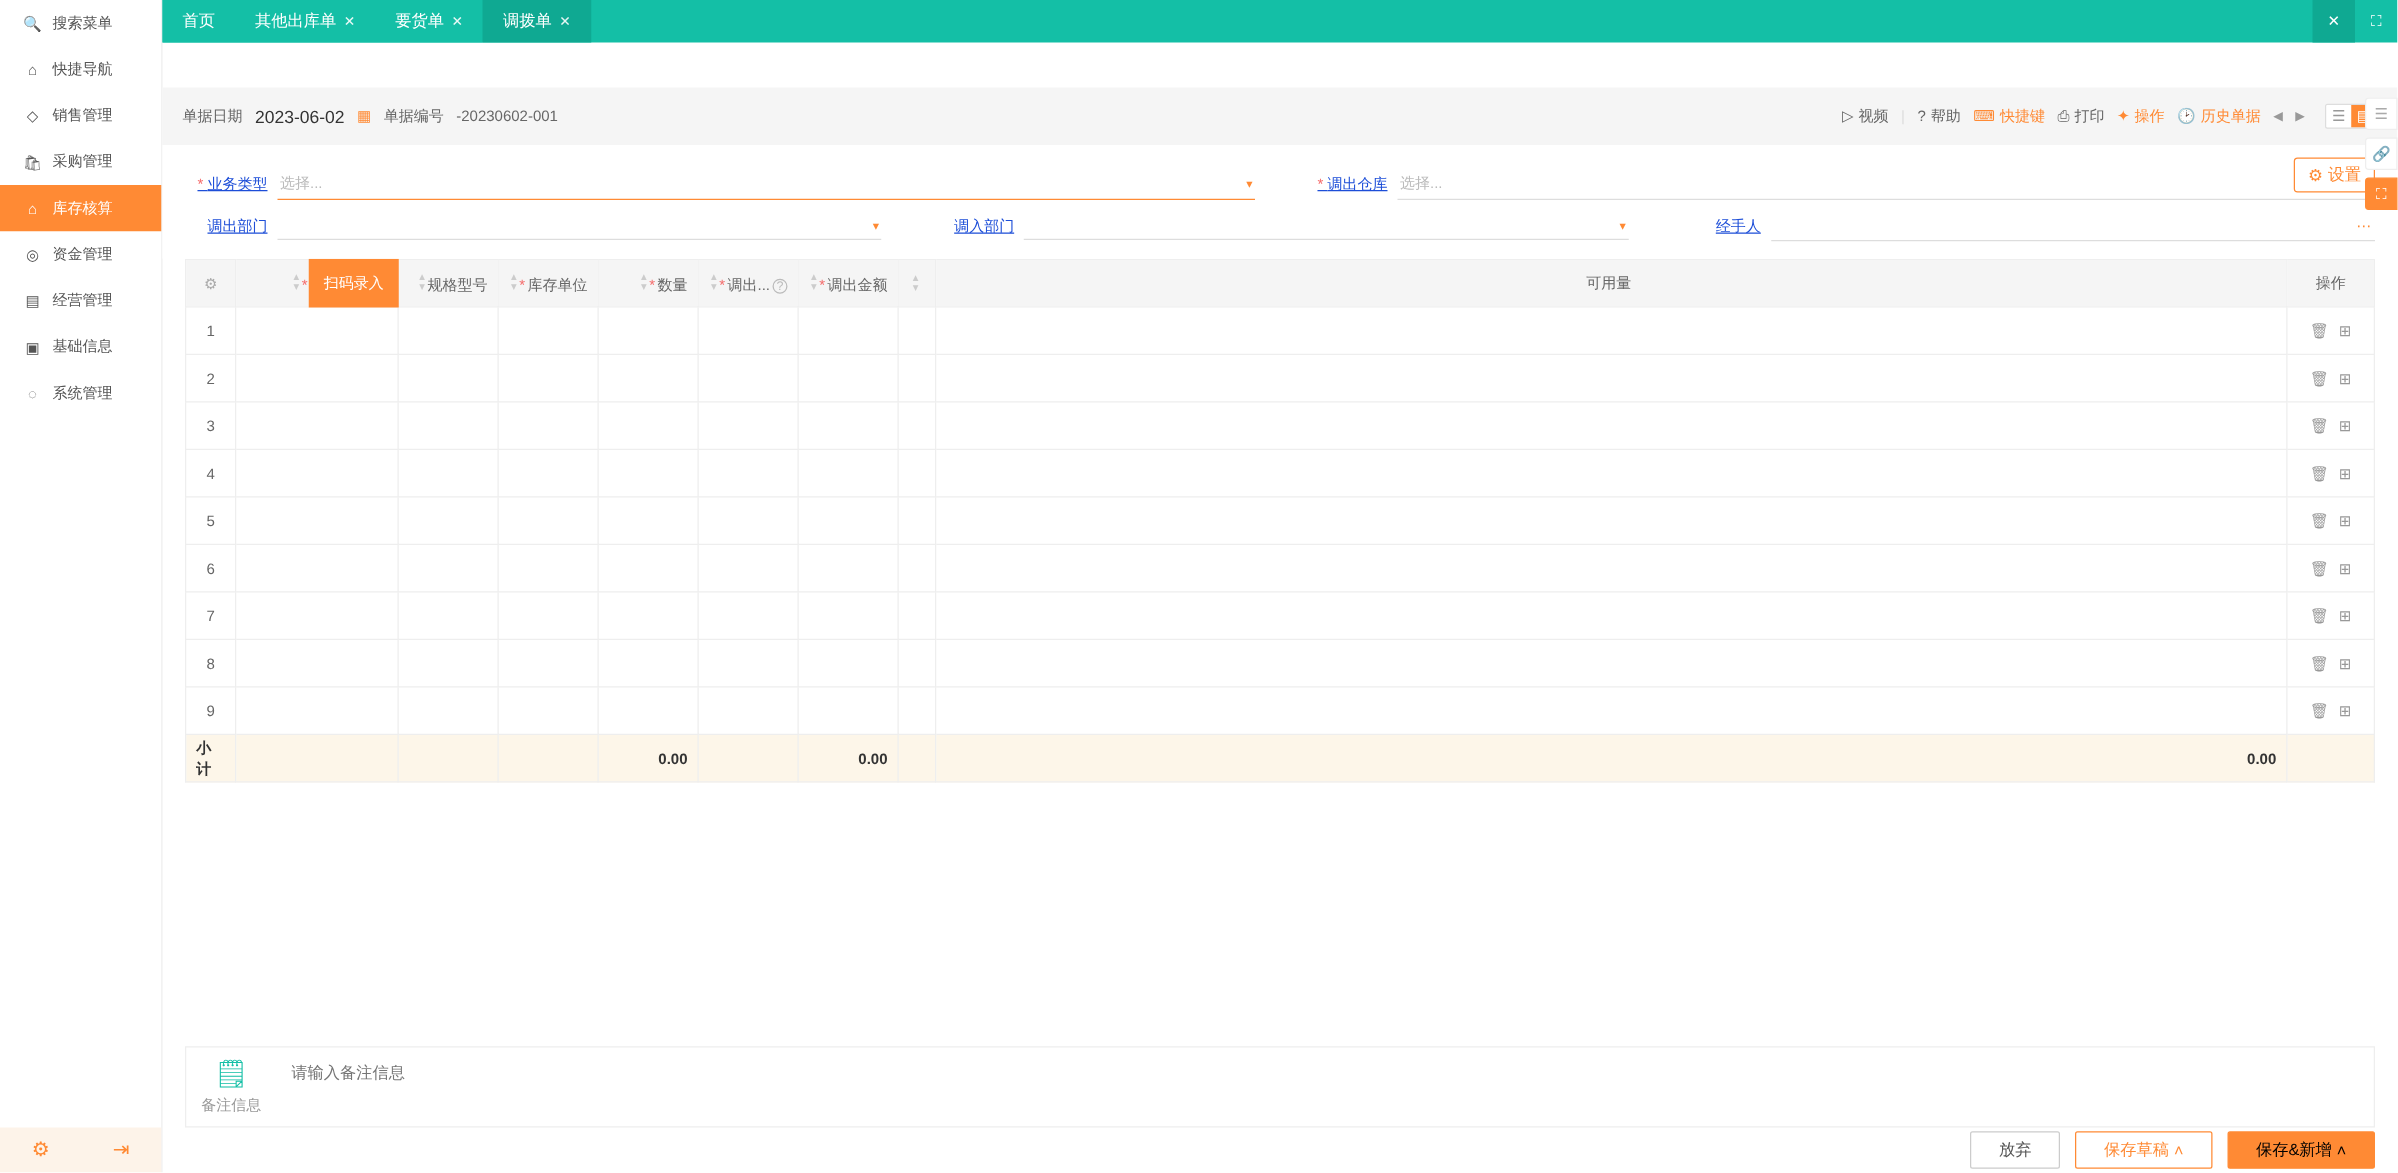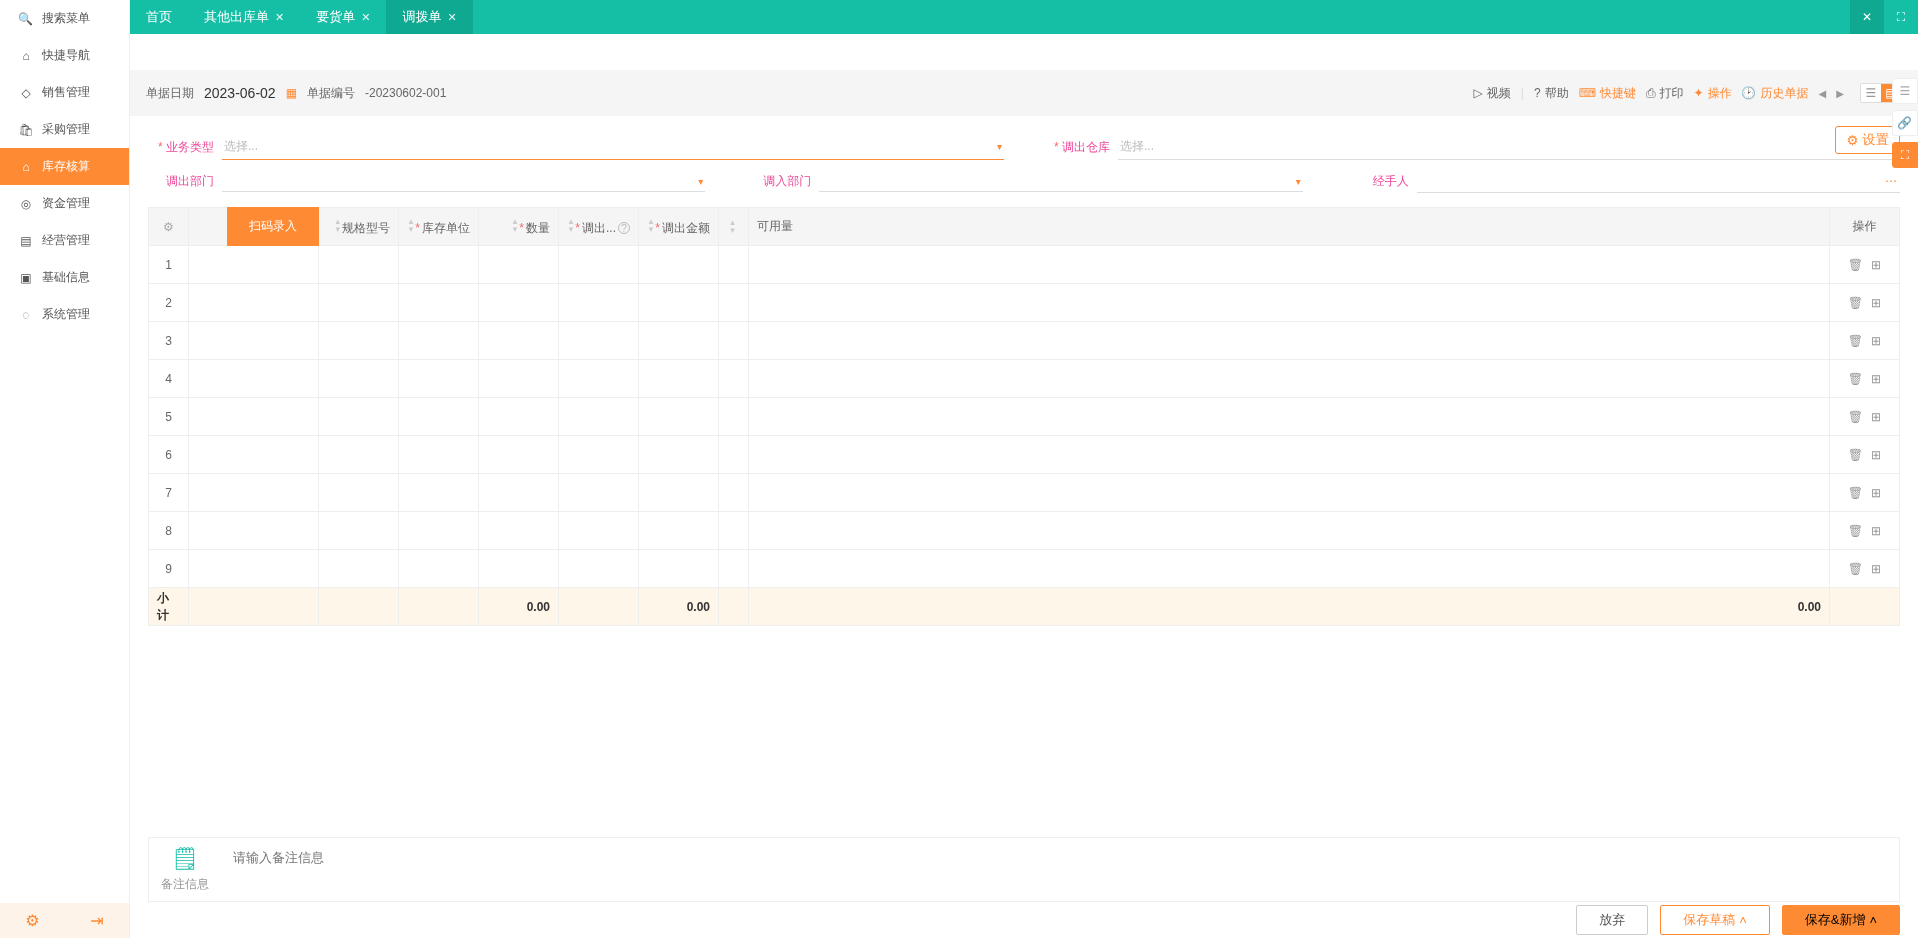--- a/index.html
+++ b/index.html
@@ -31,21 +31,21 @@
 .docbar .link.orange { color: #ff8a34; }
 .docbar .sep { color: #ddd; }
 .docbar .chev { font-size: 10px; color:#999; }
 .view-toggle { display: inline-flex; border: 1px solid #ddd; border-radius: 2px; overflow: hidden; margin-left: 6px; }
 .view-toggle span { width: 20px; height: 18px; display:inline-flex; align-items:center; justify-content:center; cursor:pointer; background:#fff; color:#999; }
 .view-toggle span.active { background:#ff8a34; color:#fff; }
 
 .form-area { background: #fff; padding: 8px 18px 14px; position: relative; }
 .form-row { display: flex; gap: 40px; margin-top: 10px; }
 .form-field { flex: 1; display: flex; align-items: center; gap: 8px; }
-.form-field label { width: 66px; text-align: right; color: #ec4899; }
+.form-field label { width: 66px; text-align: right; color: #1d4ed8; text-decoration: underline; }
 .form-field .req::before { content: "* "; color: #f56c6c; }
 .form-field .input { flex: 1; border-bottom: 1px solid #ddd; padding: 4px 2px; color: #bbb; display:flex; align-items:center; justify-content:space-between; cursor:pointer; }
 .form-field.error .input { border-bottom-color:#ff8a34; }
 .form-field .input .caret { color:#ff8a34; font-size:10px; }
 .form-field .input .more { color:#ff8a34; letter-spacing:1px; }
 .settings-btn { position: absolute; right: 18px; top: 10px; border: 1px solid #ff8a34; color: #ff8a34; padding: 4px 10px; border-radius: 3px; cursor: pointer; background:#fff; display:inline-flex; align-items:center; gap:4px; }
 
 .table-wrap { flex: 1; overflow: auto; padding: 0 18px; }
 table { width: 100%; border-collapse: collapse; table-layout: fixed; }
 th, td { border: 1px solid #eee; padding: 0 8px; height: 38px; font-size: 12px; }
@@ -53,23 +53,23 @@
 th .sort { color:#ccc; font-size:9px; display:inline-block; line-height:8px; margin-right:2px; }
 th .req-dot::before { content:"*"; color:#f56c6c; margin-right:2px; }
 .col-idx { width: 40px; text-align: center; }
 .col-product { width: 130px; text-align:center; position:relative; }
 .col-spec { width: 80px; text-align:right; }
 .col-unit { width: 80px; text-align:right; }
 .col-qty { width: 80px; text-align:right; }
 .col-price { width: 80px; text-align:right; }
 .col-amount { width: 80px; text-align:right; }
 .col-blank1 { width: 30px; }
-.col-blank2 { width: auto; text-align:left; padding-right:12px; }
+.col-blank2 { width: auto; text-align:center; padding-right:12px; }
 .col-action { width: 70px; text-align:center; }
-.scan-badge { position:absolute; right:-1px; top:-1px; bottom:-1px; background:#ff8a34; color:#fff; padding:0 22px; display:inline-flex; align-items:center; cursor:pointer; font-size:12px; }
+.scan-badge { position:absolute; right:-1px; top:-1px; bottom:-1px; background:#ff8a34; color:#fff; padding:0 12px; display:inline-flex; align-items:center; cursor:pointer; font-size:12px; }
 .gear { color:#aaa; cursor:pointer; }
 .help-icon { display:inline-block; width:12px; height:12px; border:1px solid #bbb; border-radius:50%; font-size:10px; line-height:11px; text-align:center; color:#bbb; margin-left:2px; }
 td.rownum { text-align:center; color:#666; }
 td.actcell { text-align:center; color:#999; }
 td.actcell span { cursor:pointer; margin: 0 4px; }
 tr.subtotal td { background:#fdf6e9; font-weight:bold; color:#333; }
 tr.subtotal .label { text-align:left; }
 
 .remark-section { background:#fff; margin: 14px 18px 0; border:1px solid #eee; display:flex; align-items:stretch; }
 .remark-side { width:72px; display:flex; flex-direction:column; align-items:center; justify-content:center; gap:4px; padding:8px 0; color:#999; }

